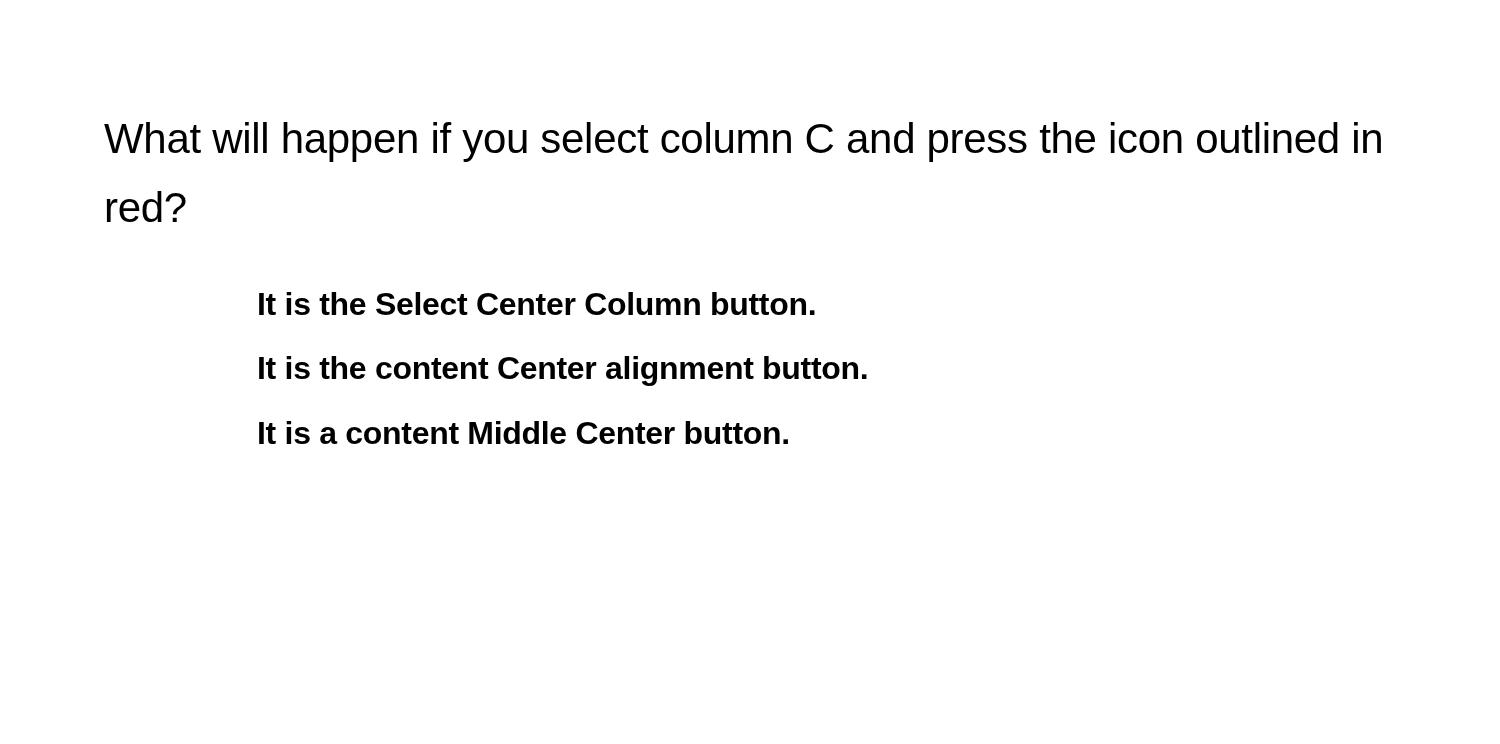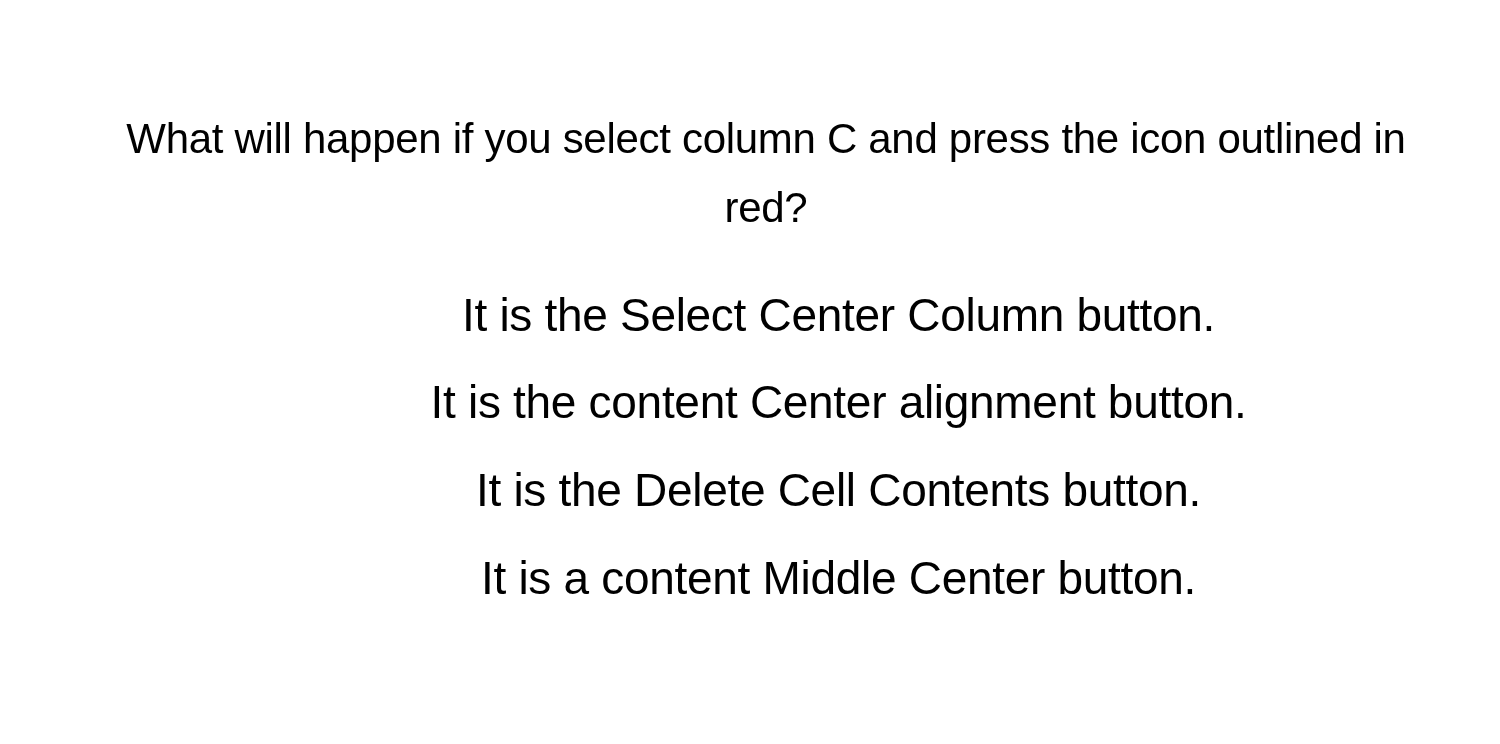--- a/index.html
+++ b/index.html
@@ -1,49 +1,47 @@
 <!DOCTYPE html>
 <html><head>
   <meta charset="utf-8">
   <style>
     * {
       margin: 8px;
       padding: 0;
       box-sizing: border-box;
-      text-align: center;
     }
     body {
       width: 1500px;
       height: 744px;
       background: #ffffff;
       font-family: -apple-system, BlinkMacSystemFont, "Segoe UI", Helvetica, Arial, sans-serif;
       color: #000000;
       padding: 80px 80px 0 80px;
     }
     .question-text {
       font-size: 42px;
       line-height: 1.65;
       font-weight: 400;
       letter-spacing: -0.3px;
       margin-bottom: 35px;
     }
     .options {
       padding-left: 145px;
     }
     .option {
-      font-size: 46px;
+      font-size: 32px;
       line-height: 1.65;
-      font-weight: 400;
+      font-weight: 700;
       letter-spacing: -0.3px;
       margin-bottom: 12px;
     }
   </style>
 </head>
 <body>
 
 <div class="question-text">What will happen if you select column C and press the icon outlined in red?</div>
 
 <div class="options">
   <div class="option">It is the Select Center Column button.</div>
   <div class="option">It is the content Center alignment button.</div>
-  <div class="option">It is the Delete Cell Contents button.</div>
   <div class="option">It is a content Middle Center button.</div>
 </div>
 
 </body></html>

